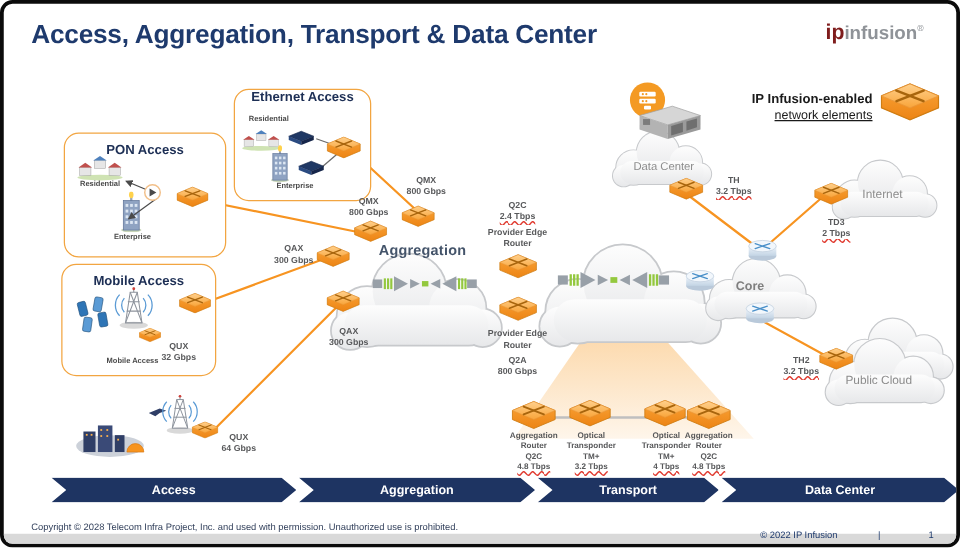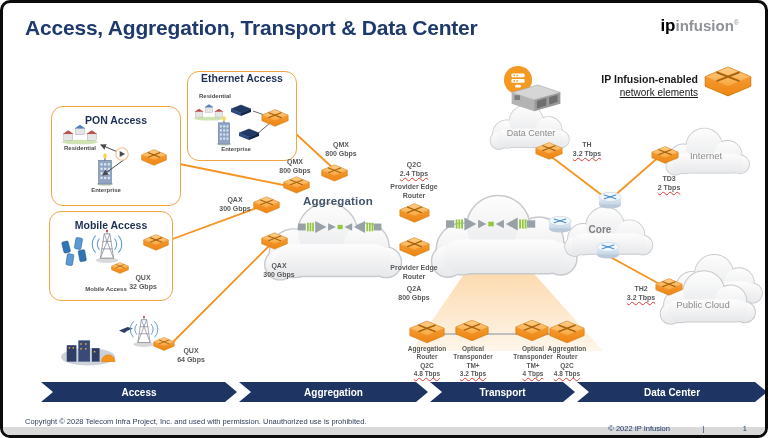--- a/index.html
+++ b/index.html
@@ -1,21 +1,21 @@
 <!DOCTYPE html>
 <html><head>
 <meta charset="utf-8">
 <style>
   html,body{margin:0;padding:0;background:#fff;}
   .slide{position:relative;width:768px;height:438px;box-sizing:border-box;background:#fff;
     border:3px solid #0b0b0b;border-radius:10px;overflow:hidden;
     font-family:"Liberation Sans", sans-serif;}
   .abs{position:absolute;}
   .title{font-size:21px;font-weight:bold;color:#1e3a6d;letter-spacing:-.2px;}
-  .logo-ip{color:#000000;font-weight:800;font-size:17px;}
+  .logo-ip{color:#7f1d1d;font-weight:800;font-size:17px;}
   .logo-inf{color:#8f9398;font-weight:600;font-size:15px;}
   .logo-reg{color:#8f9398;font-size:7px;vertical-align:super;}
   .obox{position:absolute;border:1.6px solid #f2a541;border-radius:12px;background:#fff;}
   .boxtitle{font-size:10.5px;font-weight:bold;color:#1d2f55;text-align:center;}
   .tiny{font-size:6px;font-weight:bold;color:#4a4a4a;text-align:center;line-height:1.1;}
   .devlbl{font-size:7px;font-weight:bold;color:#58595b;text-align:center;line-height:1.3;}
   .devlbl span{display:block;}
   .wavy{text-decoration:underline;text-decoration-style:wavy;text-decoration-color:#e0392e;
     text-decoration-thickness:1px;text-underline-offset:1px;}
   .cloudlbl{font-size:10px;color:#8c8c8c;text-align:center;}

